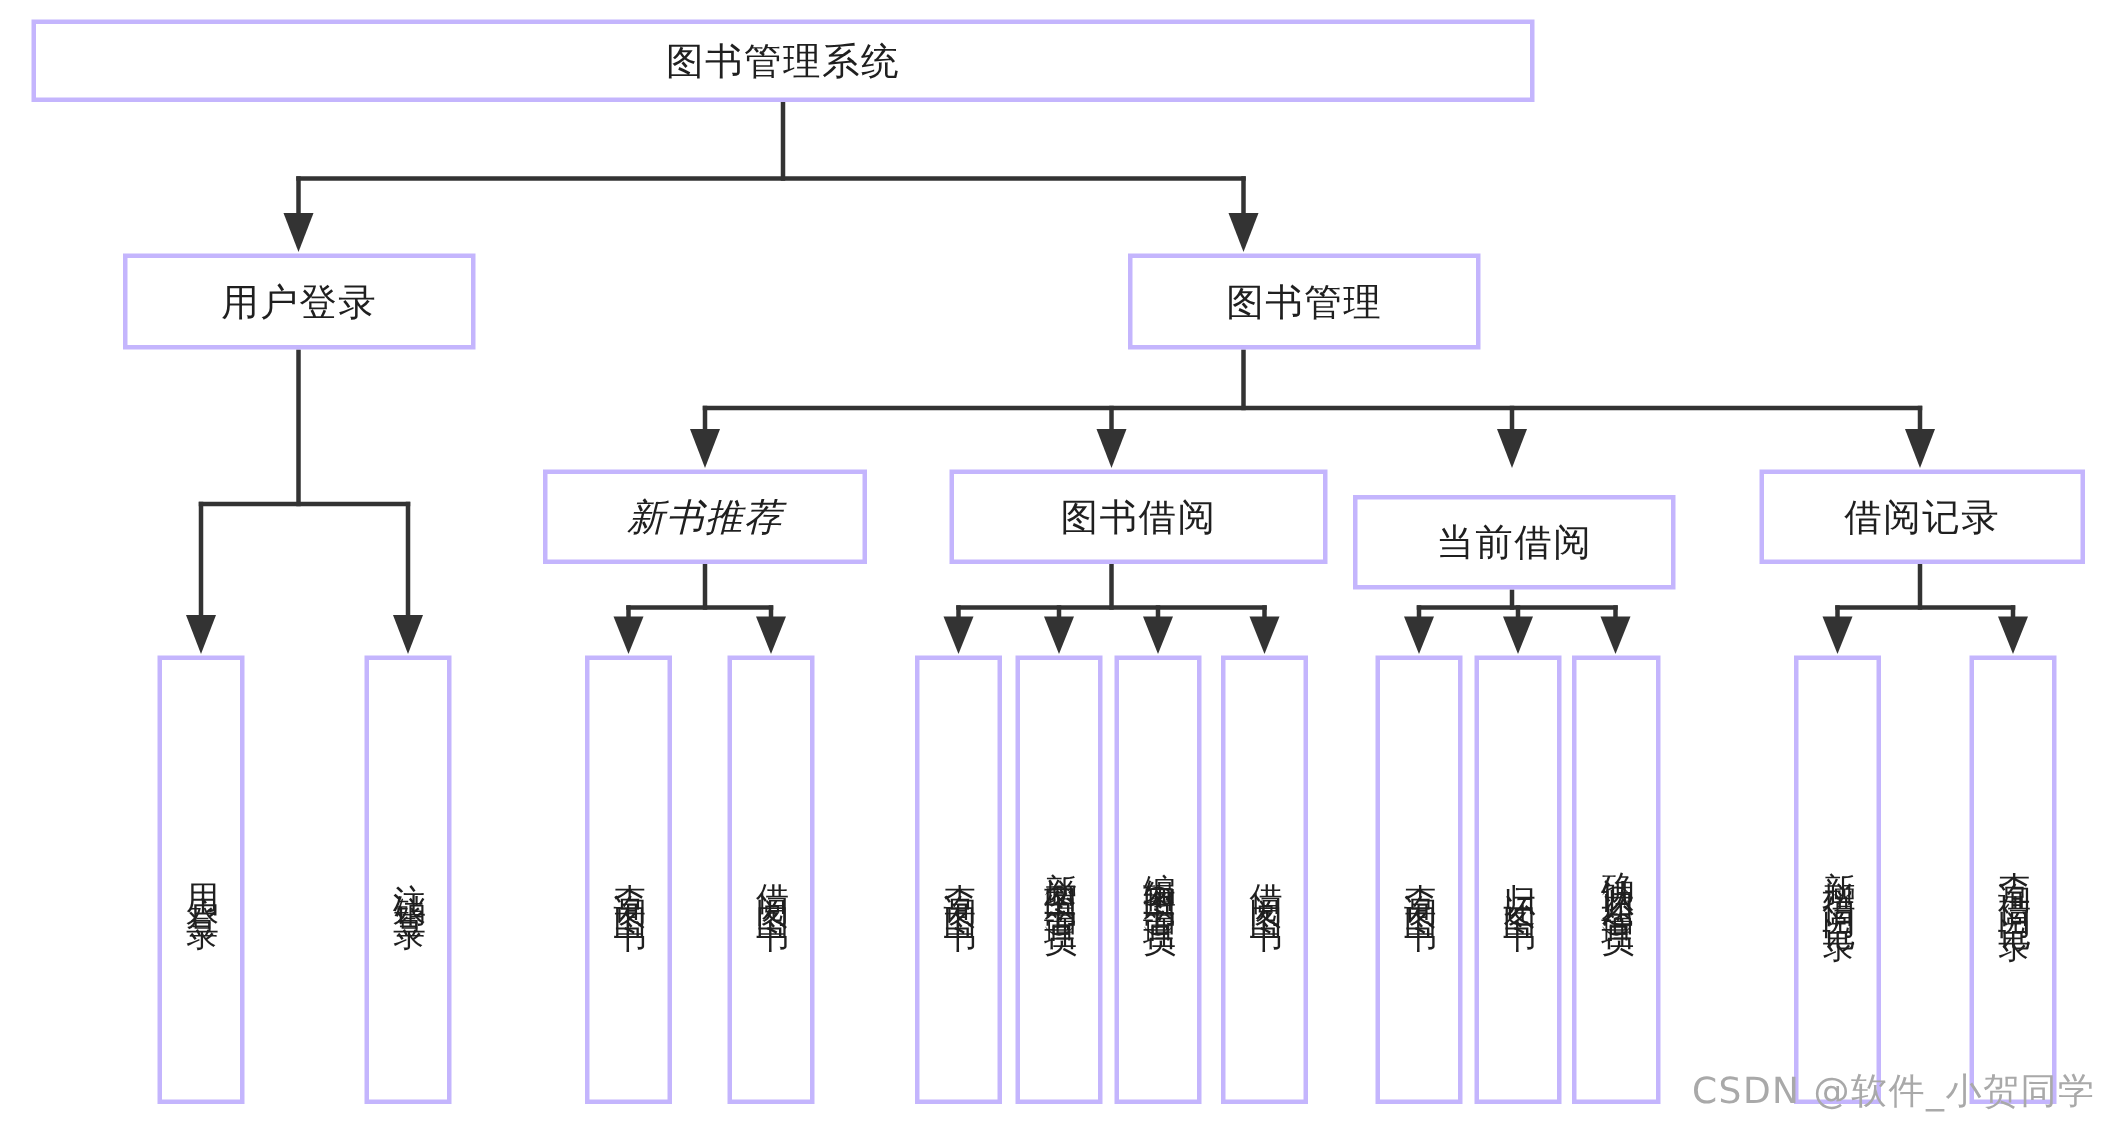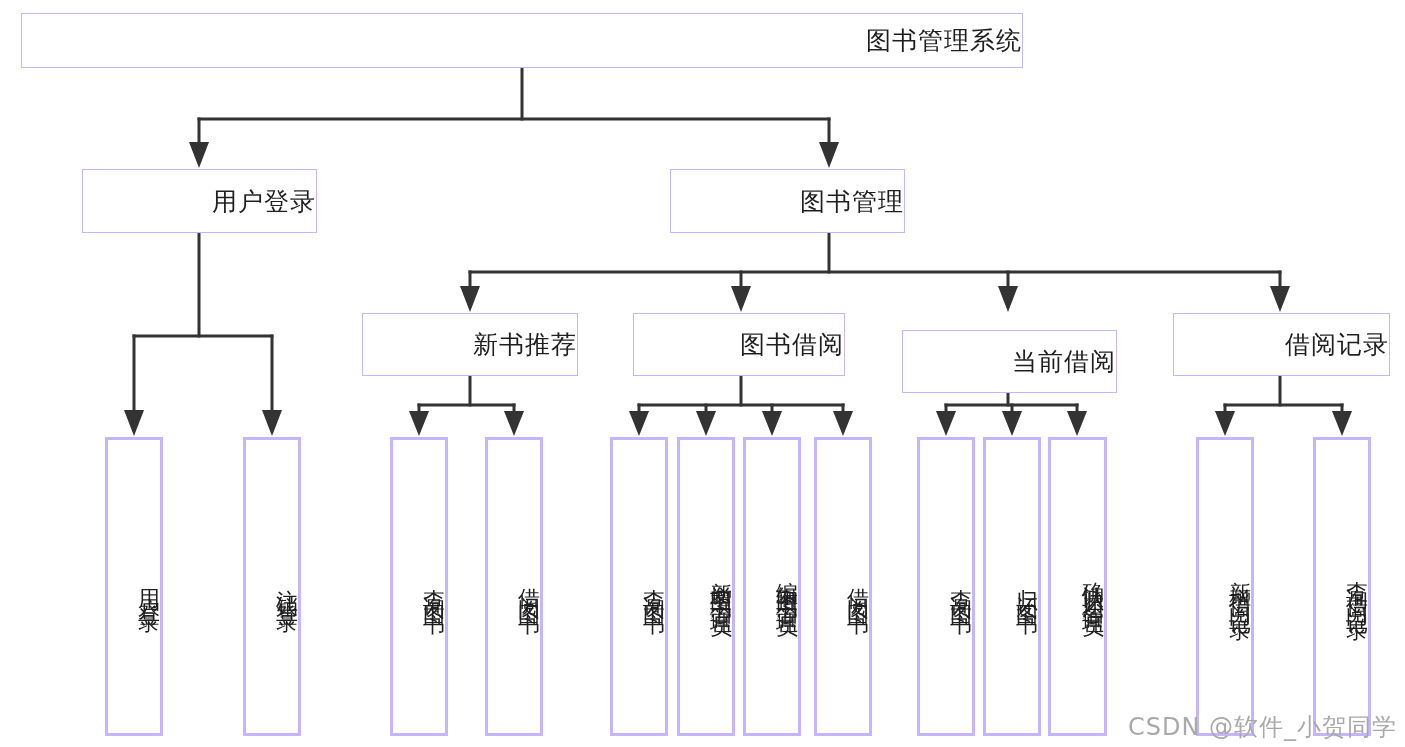--- a/index.html
+++ b/index.html
@@ -5,22 +5,22 @@
   html,body{margin:0;padding:0;background:#ffffff;}
   body{
     width:1405px;height:747px;position:relative;overflow:hidden;
     font-family:"DejaVu Sans","Liberation Sans",sans-serif;
     color:#1f1f1f;
   }
   .canvas{position:absolute;left:0;top:0;width:1405px;height:747px;}
   svg.wires{position:absolute;left:0;top:0;}
   .node{
     position:absolute;box-sizing:border-box;background:#ffffff;
-    border:1px solid #c4b5fd;
-    display:flex;align-items:center;justify-content:flex-end;
+    border:3px solid #c4b5fd;
+    display:flex;align-items:center;justify-content:center;
   }
   .hlabel{font-size:25px;letter-spacing:1px;white-space:nowrap;}
   .leaf{border-width:3px;}
   .vlabel{
     writing-mode:vertical-rl;text-orientation:mixed;
     font-size:22px;letter-spacing:8px;line-height:1;white-space:nowrap;
   }
   .vlabel.tight{letter-spacing:5px;}
   .watermark{
     position:absolute;right:8px;bottom:4px;
@@ -98,28 +98,28 @@
     </g>
   </svg>
 
   <div class="node" style="left:21px;top:13px;width:1002px;height:55px;">
     <span class="hlabel">图书管理系统</span>
   </div>
 
   <div class="node" style="left:82px;top:169px;width:235px;height:64px;">
     <span class="hlabel">用户登录</span>
   </div>
-  <div class="node" style="left:670px;top:169px;width:235px;height:64px;">
+  <div class="node" style="left:752px;top:169px;width:235px;height:64px;">
     <span class="hlabel">图书管理</span>
   </div>
 
-  <div class="node" style="left:362px;top:313px;width:216px;height:63px;">
+  <div class="node" style="left:362px;top:313px;width:216px;height:63px;font-style:italic;">
     <span class="hlabel">新书推荐</span>
   </div>
-  <div class="node" style="left:633px;top:313px;width:212px;height:63px;">
+  <div class="node" style="left:633px;top:313px;width:252px;height:63px;">
     <span class="hlabel">图书借阅</span>
   </div>
   <div class="node" style="left:902px;top:330px;width:215px;height:63px;">
     <span class="hlabel">当前借阅</span>
   </div>
   <div class="node" style="left:1173px;top:313px;width:217px;height:63px;">
     <span class="hlabel">借阅记录</span>
   </div>
 
   <div class="node leaf" style="left:105px;top:437px;width:58px;height:299px;">

